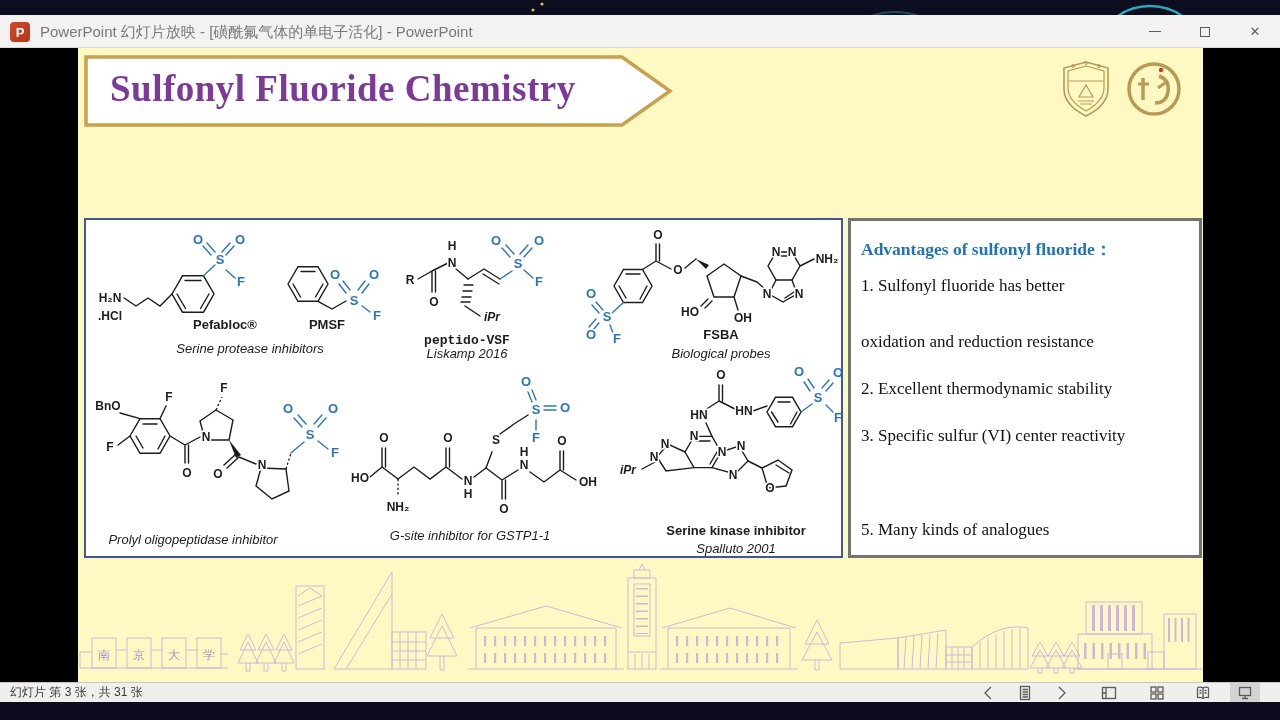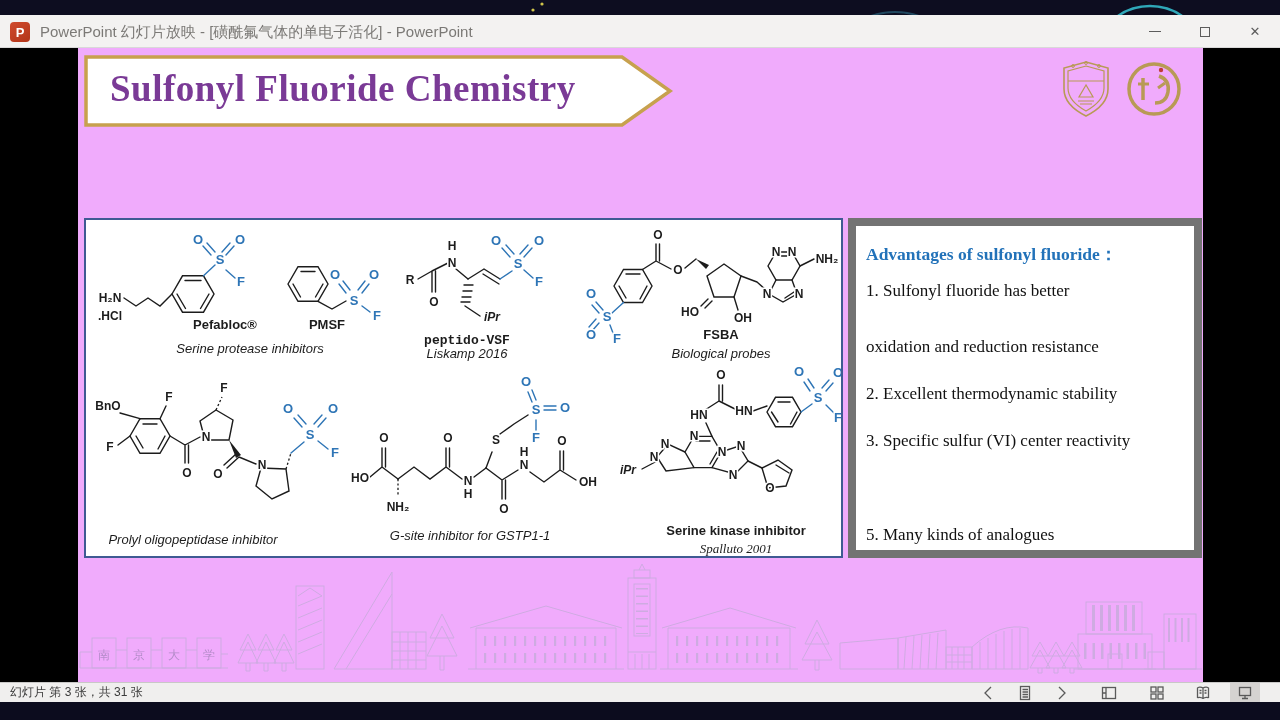--- a/index.html
+++ b/index.html
@@ -15,21 +15,21 @@
               background:linear-gradient(145deg,#d04a2d,#b23519); color:#fff; font-weight:bold; font-size:13px;
               display:flex; align-items:center; justify-content:center; }
   .win-title { position:absolute; left:40px; top:0; height:33px; line-height:33px; font-size:15px; color:#7b7976; white-space:nowrap; }
   .win-controls { position:absolute; right:0; top:0; height:33px; display:flex; }
   .wc { width:50px; height:33px; display:flex; align-items:center; justify-content:center; color:#5c5c5c; font-size:13px; }
   .wc-min i { display:block; width:12px; border-top:1.5px solid #5c5c5c; }
   .wc-max i { display:block; width:10px; height:10px; border:1.5px solid #5c5c5c; }
 
   
   .content { position:absolute; left:0; top:48px; width:1280px; height:634px; background:#000; }
-  .slide { position:absolute; left:78px; top:0; width:1125px; height:634px; background:#f0abfc; }
+  .slide { position:absolute; left:78px; top:0; width:1125px; height:634px; background:#fef9c3; }
 
   
   .banner { position:absolute; left:6px; top:7px; width:590px; height:72px; }
   .banner-text { position:absolute; left:26px; top:12px; font-family:"Liberation Serif",serif; font-weight:bold;
                  font-size:37px; color:#7a3a96; letter-spacing:.5px; white-space:nowrap; }
 
   
   .logo { position:absolute; }
 
   
@@ -41,21 +41,21 @@
   .bd  { stroke:#1c1c1c; stroke-width:1.4; fill:none; stroke-linecap:round; }
   .bb  { stroke:#2e75b6; stroke-width:1.4; fill:none; stroke-linecap:round; }
   .wg  { fill:#1c1c1c; stroke:none; }
   .ds  { stroke:#1c1c1c; stroke-width:1.3; fill:none; stroke-dasharray:2.2,2.2; }
   text.at  { font-family:"Liberation Sans",sans-serif; font-size:12px; font-weight:700; fill:#1c1c1c;
              text-anchor:middle; paint-order:stroke; stroke:#fff; stroke-width:3px; }
   text.atb { fill:#2e75b6; font-size:13px; }
   text.ati { font-style:italic; }
 
   
-  .adv-panel { position:absolute; left:770px; top:170px; width:354px; height:340px; border:8px solid #737373; background:#fff; }
+  .adv-panel { position:absolute; left:770px; top:170px; width:354px; height:340px; border:3px solid #737373; background:#fff; }
   .adv-head { position:absolute; left:10px; top:16px; font-family:"Liberation Serif",serif; font-weight:bold;
               font-size:17.5px; color:#2272b9; white-space:nowrap; }
   .adv-line { position:absolute; left:10px; font-family:"Liberation Serif",serif; font-size:17px; color:#111; white-space:nowrap; }
 
   
   .skyline { position:absolute; left:0; top:516px; width:1125px; height:113px; }
   .sk { stroke:#c9abdd; fill:none; stroke-width:1; }
   .skt { font-family:"Liberation Sans",sans-serif; font-size:12px; fill:#b48cc9; text-anchor:middle; }
 
   
@@ -282,21 +282,21 @@
         <div class="cap b" style="left:139px; top:97px;">Pefabloc®</div>
         <div class="cap b" style="left:241px; top:97px;">PMSF</div>
         <div class="cap i" style="left:164px; top:121px;">Serine protease inhibitors</div>
         <div class="cap b" style="left:381px; top:113px;font-family:Liberation Mono, monospace;">peptido-VSF</div>
         <div class="cap i" style="left:381px; top:126px;">Liskamp 2016</div>
         <div class="cap b" style="left:635px; top:107px;">FSBA</div>
         <div class="cap i" style="left:635px; top:126px;">Biological probes</div>
         <div class="cap i" style="left:107px; top:312px;font-style:italic;">Prolyl oligopeptidase inhibitor</div>
         <div class="cap i" style="left:384px; top:308px;">G-site inhibitor for GSTP1-1</div>
         <div class="cap b" style="left:650px; top:303px;">Serine kinase inhibitor</div>
-        <div class="cap i" style="left:650px; top:321px;font-family:Liberation Serif, serif;">Spalluto 2001</div>
+        <div class="cap i" style="left:650px; top:321px;">Spalluto 2001</div>
       </div>
 
       <div class="adv-panel">
         <div class="adv-head">Advantages of sulfonyl fluoride：</div>
         <div class="adv-line" style="top:55px;">1. Sulfonyl fluoride has better</div>
         <div class="adv-line" style="top:111px;">oxidation and reduction resistance</div>
         <div class="adv-line" style="top:158px;">2. Excellent thermodynamic stability</div>
         <div class="adv-line" style="top:205px;" ind2="">3. Specific sulfur (VI) center reactivity</div>
         <div class="adv-line" style="top:299px;">5. Many kinds of analogues</div>
       </div>

